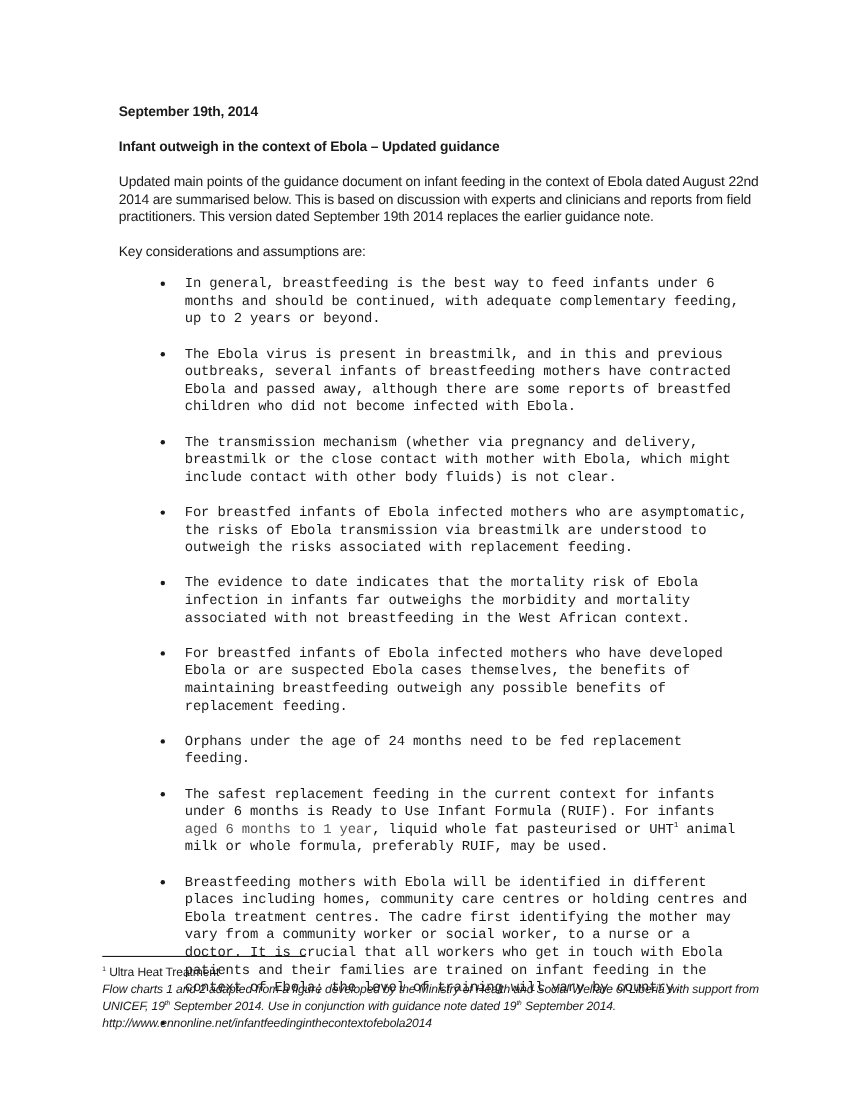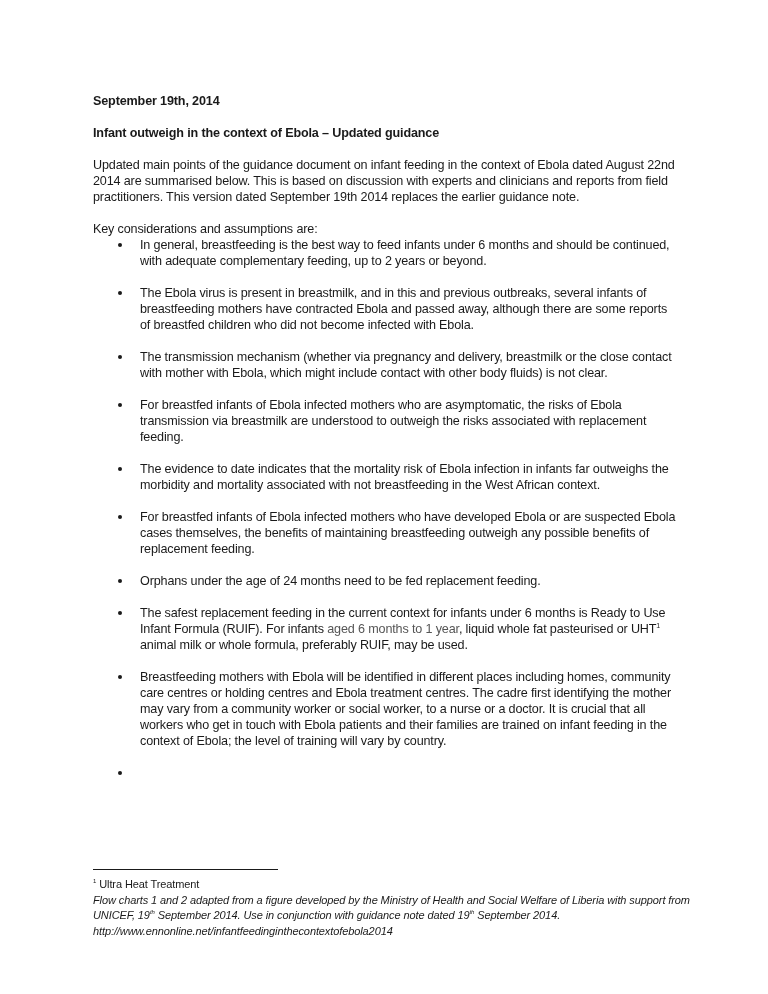--- a/index.html
+++ b/index.html
@@ -10,43 +10,44 @@
     body {
       width: 768px;
       height: 994px;
       position: relative;
       overflow: hidden;
       font-family: "Liberation Sans", "DejaVu Sans", sans-serif;
       color: #1a1a1a;
     }
     .page {
       position: absolute;
-      left: 93px;
+      left: 108px;
       top: 93px;
       width: 585px;
       font-size: 12.6px;
       line-height: 16px;
       letter-spacing: -0.15px;
     }
     .date, .title {
       font-weight: bold;
       margin: 0 0 16px 0;
       height: 16px;
     }
     .intro {
       margin: 0 0 16px 0;
     }
     .key-heading {
       margin: 0;
     }
     .key-heading b { font-weight: normal; }
     ul.bullets {
       list-style: none;
-      margin: 0;
+      margin: 13px;
       padding: 0;
+      font-family: Liberation Mono, monospace;
     }
     ul.bullets li {
       position: relative;
       padding-left: 47px;
       margin: 0 0 16px 0;
     }
     ul.bullets li .dot {
       position: absolute;
       left: 25px;
       top: 6px;

